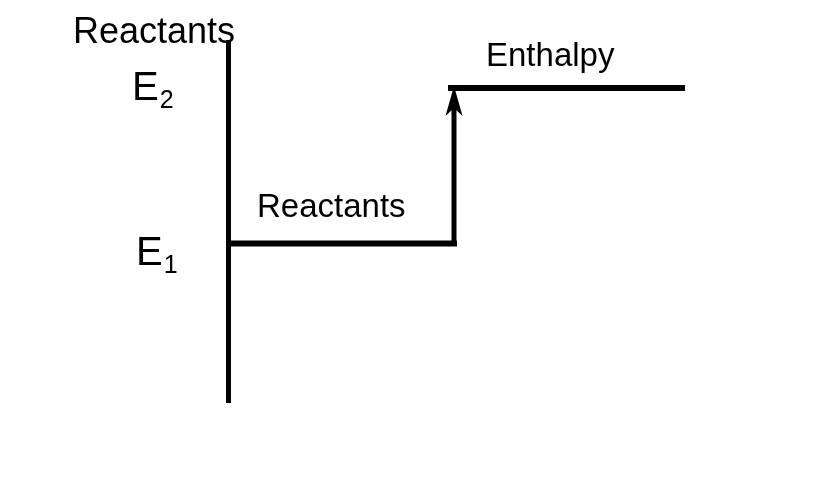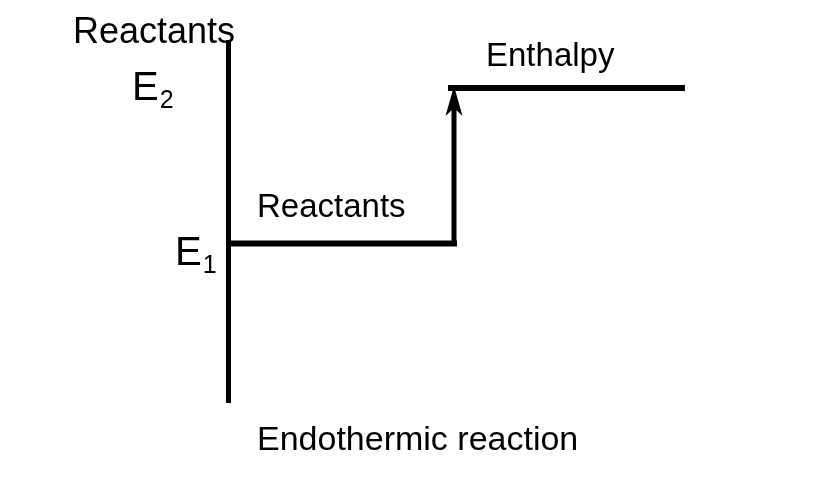--- a/index.html
+++ b/index.html
@@ -44,21 +44,20 @@
   .energy-label {
     font-size: 40px;
   }
   #e2-label {
     left: 132px;
     top: 66px;
   }
   #e1-label {
     left: 136px;
     top: 231px;
-    margin-left: 39px;
   }
   .energy-label .sub {
     font-size: 25px;
     vertical-align: baseline;
     position: relative;
     top: 8px;
     left: 1px;
   }
   
   #reactants-label {
@@ -99,15 +98,14 @@
   <div class="label" id="enthalpy-label">Reactants</div>
 
   <div class="label energy-label" id="e2-label"><span>E</span><span class="sub">2</span></div>
 
   <div class="label energy-label" id="e1-label"><span>E</span><span class="sub">1</span></div>
 
   <div class="label" id="reactants-label">Reactants</div>
 
   <div class="label" id="products-label">Enthalpy</div>
 
-  <div class="label" id="caption-label">Endothermic reaction</div>
 
 </div>
 
 </body></html>

